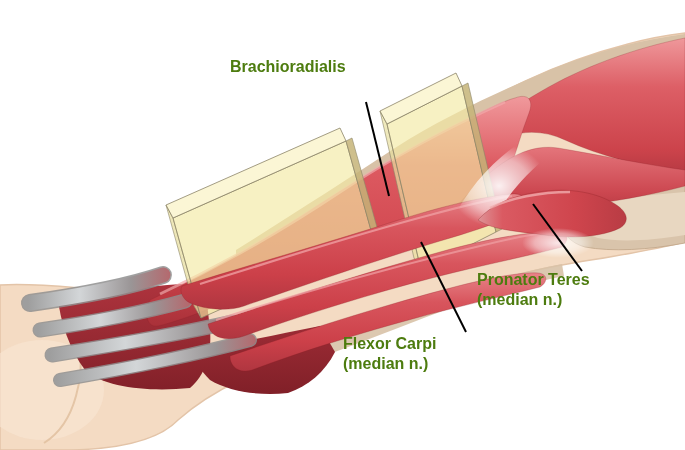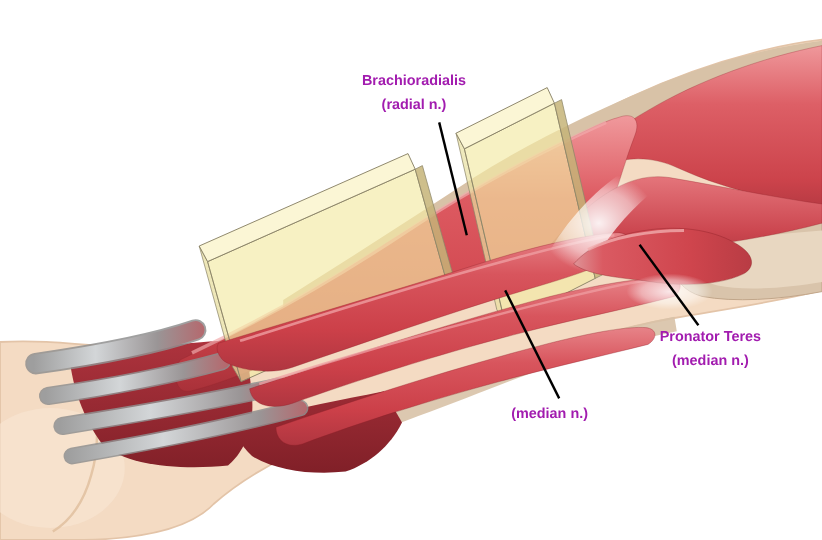--- a/index.html
+++ b/index.html
@@ -1,20 +1,20 @@
 <!DOCTYPE html>
 <html><head>
 <meta charset="utf-8">
 <style>
   html,body{margin:0;padding:0;background:#ffffff;}
   .stage{position:relative;width:685px;height:450px;background:#ffffff;overflow:hidden;
          font-family:"Liberation Sans",sans-serif;}
   .stage svg{position:absolute;left:0;top:0;}
-  .anat-label{position:absolute;transform:translateX(-50%);width:230px;text-align:center;
-              font-weight:bold;font-size:12px;line-height:20px;color:#a21caf;}
+  .anat-label{position:absolute;transform:translateX(-50%);width:230px;text-align:left;
+              font-weight:bold;font-size:16px;line-height:20px;color:#4d7c0f;}
   .anat-label div{white-space:nowrap;}
 </style>
 </head>
 <body>
 
 <div class="stage">
 <svg width="685" height="450" viewBox="0 0 685 450">
   <defs>
     <linearGradient id="gBand" x1="0" y1="0" x2="0" y2="1">
       <stop offset="0" stop-color="#f0999c"></stop>
@@ -158,22 +158,22 @@
 
   <g stroke-width="2" fill="none" stroke="#000000">
     <path d="M366,102 L389,196"></path>
     <path d="M533,204 L582,271"></path>
     <path d="M421,242 L466,332"></path>
   </g>
 </svg>
 
 <div class="anat-label" style="left:345px;top:57px;">
   <div>Brachioradialis</div>
-  <div>(radial n.)</div>
 </div>
 <div class="anat-label" style="left:592px;top:270px;">
   <div>Pronator Teres</div>
   <div>(median n.)</div>
 </div>
 <div class="anat-label" style="left:458px;top:334px;">
+  <div>Flexor Carpi</div>
   <div>(median n.)</div>
 </div>
 </div>
 
 </body></html>

